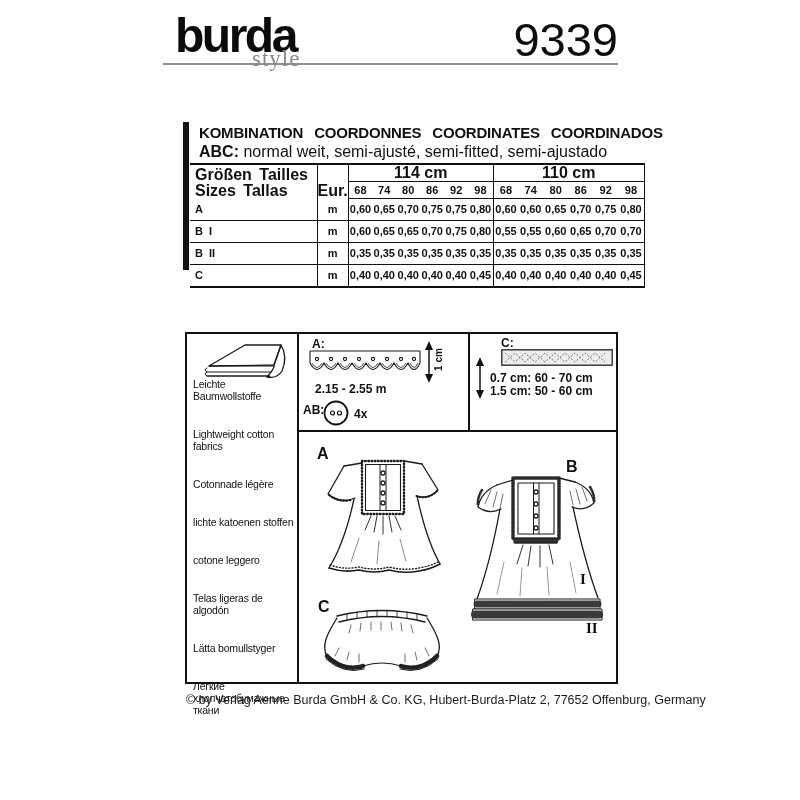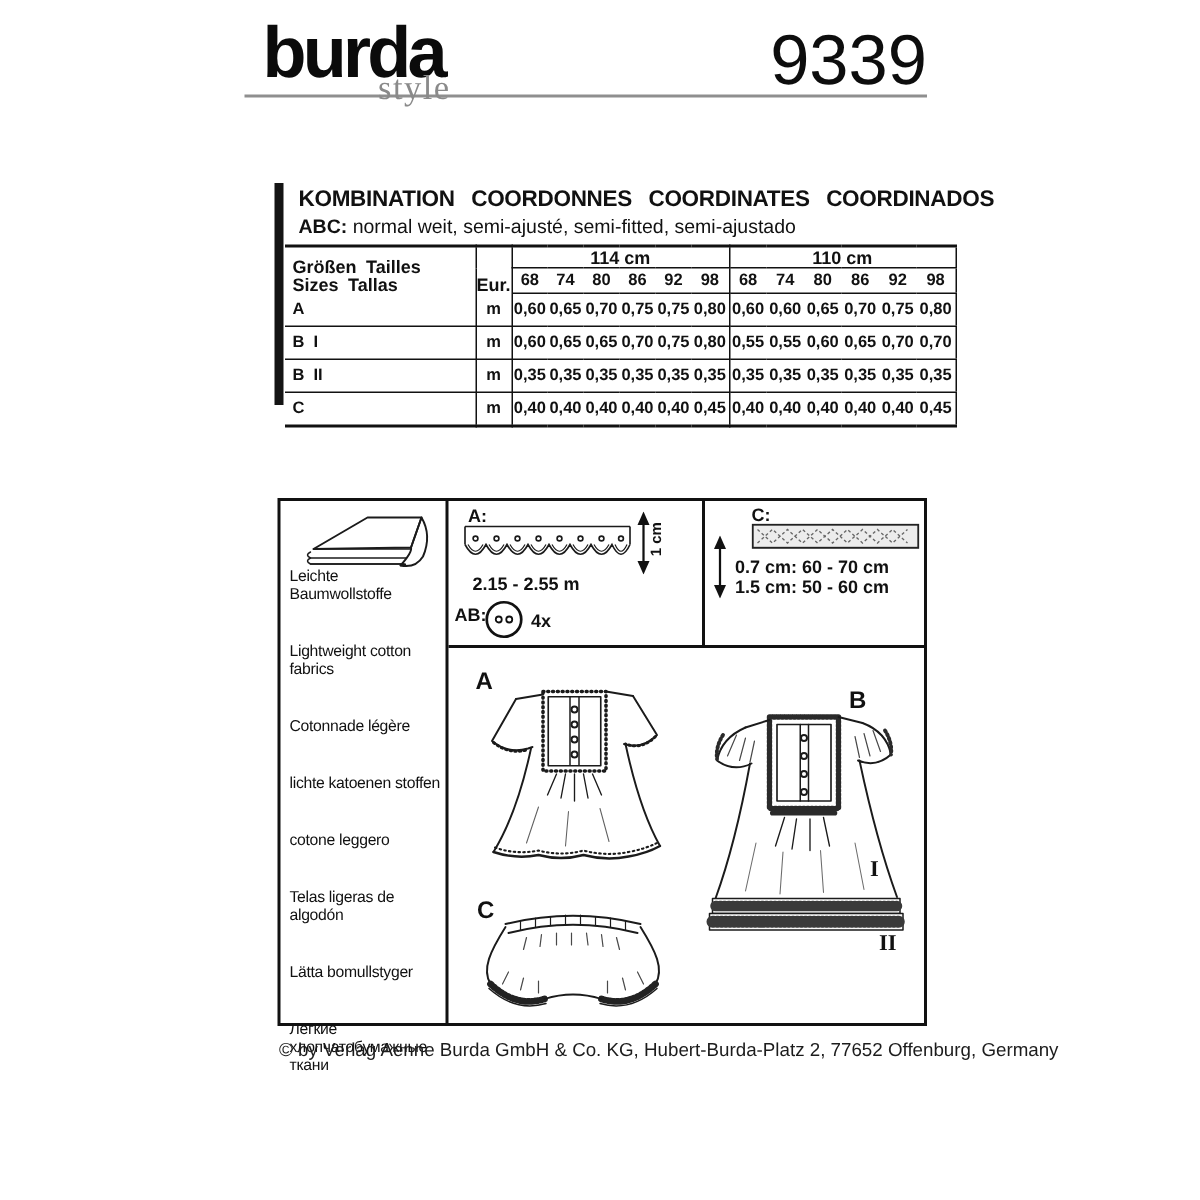--- a/index.html
+++ b/index.html
@@ -12,29 +12,29 @@
   .brand-style { position:absolute; left:252px; top:46px; font-family:"Liberation Serif", serif;
            font-size:23px; color:#8a8a8a; letter-spacing:1px; z-index:2; }
   .brand-line { position:absolute; left:163px; top:63px; width:455px; height:2px; background:#8f8f8f; }
   .pattern-number { position:absolute; left:470px; top:12px; width:148px; text-align:right;
            font-size:47px; font-weight:normal; letter-spacing:0; color:#0d0d0d; }
 
   
   .title-bar { position:absolute; left:183px; top:122px; width:6px; height:148px; background:#141414; }
   .title-main { position:absolute; left:199px; top:124px; font-size:15px; font-weight:bold;
            letter-spacing:-0.2px; word-spacing:7px; white-space:nowrap; }
-  .title-sub { position:absolute; left:199px; top:143px; font-size:13px; white-space:nowrap; }
+  .title-sub { position:absolute; left:199px; top:143px; font-size:16px; white-space:nowrap; }
   .title-sub b { font-weight:bold; }
 
   
   table.size-table { position:absolute; left:190px; top:163px; border-collapse:collapse;
            table-layout:fixed; font-weight:bold; border-top:2.5px solid #111;
            border-bottom:2.5px solid #111; border-right:1.5px solid #111; }
   .size-table td { padding:0; font-size:11px; text-align:center; height:21px; line-height:1; }
-  .size-table tr.h1 td { height:13px; font-size:12px; }
+  .size-table tr.h1 td { height:13px; font-size:16px; }
   .size-table tr.h2 td { height:16px; border-bottom:1.5px solid #111; }
   .size-table td.grp { border-bottom:1.5px solid #111; border-right:1.5px solid #111; }
   .size-table td.lab { text-align:left; padding-left:5px; word-spacing:3px; border-right:1.5px solid #111; }
   .size-table td.eur { border-right:1.5px solid #111; }
   .size-table td.b6 { border-right:1.5px solid #111; }
   .size-table tr.dr td { border-bottom:1px solid #111; }
 
   
   .main-box { position:absolute; left:185px; top:332px; width:433px; height:352px;
            border:2px solid #111; box-sizing:border-box; }

